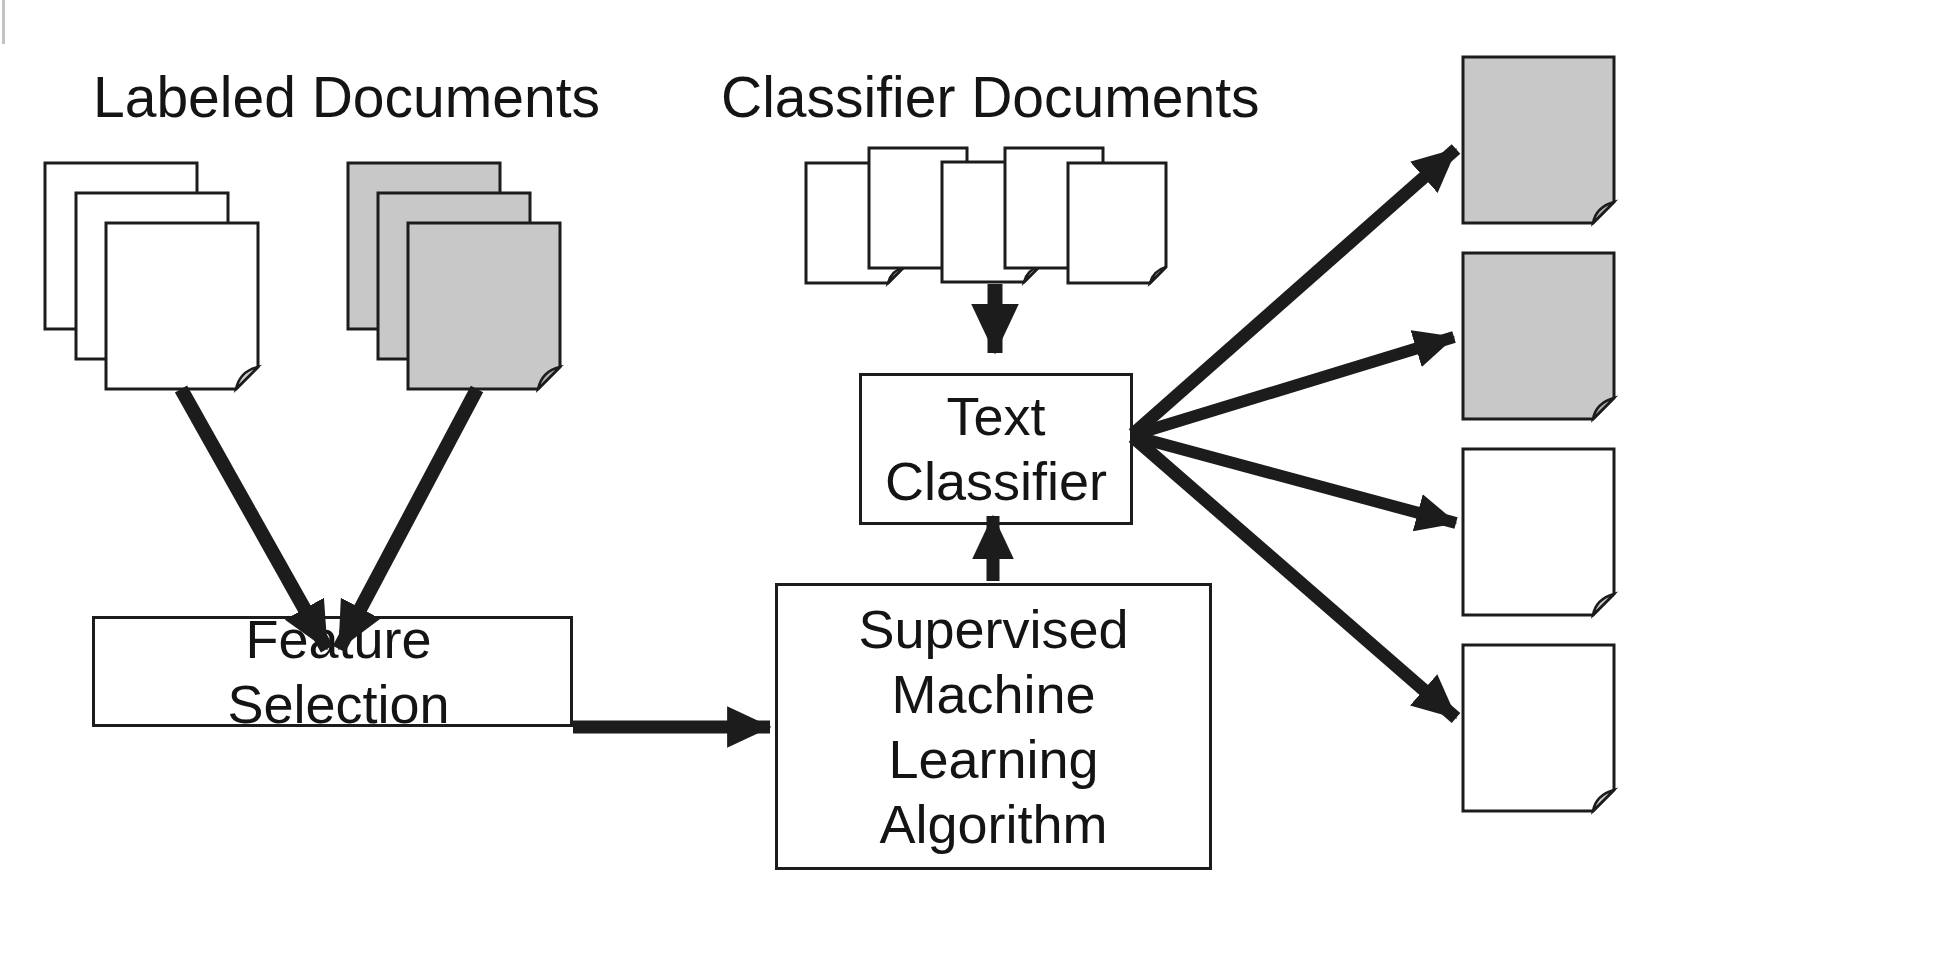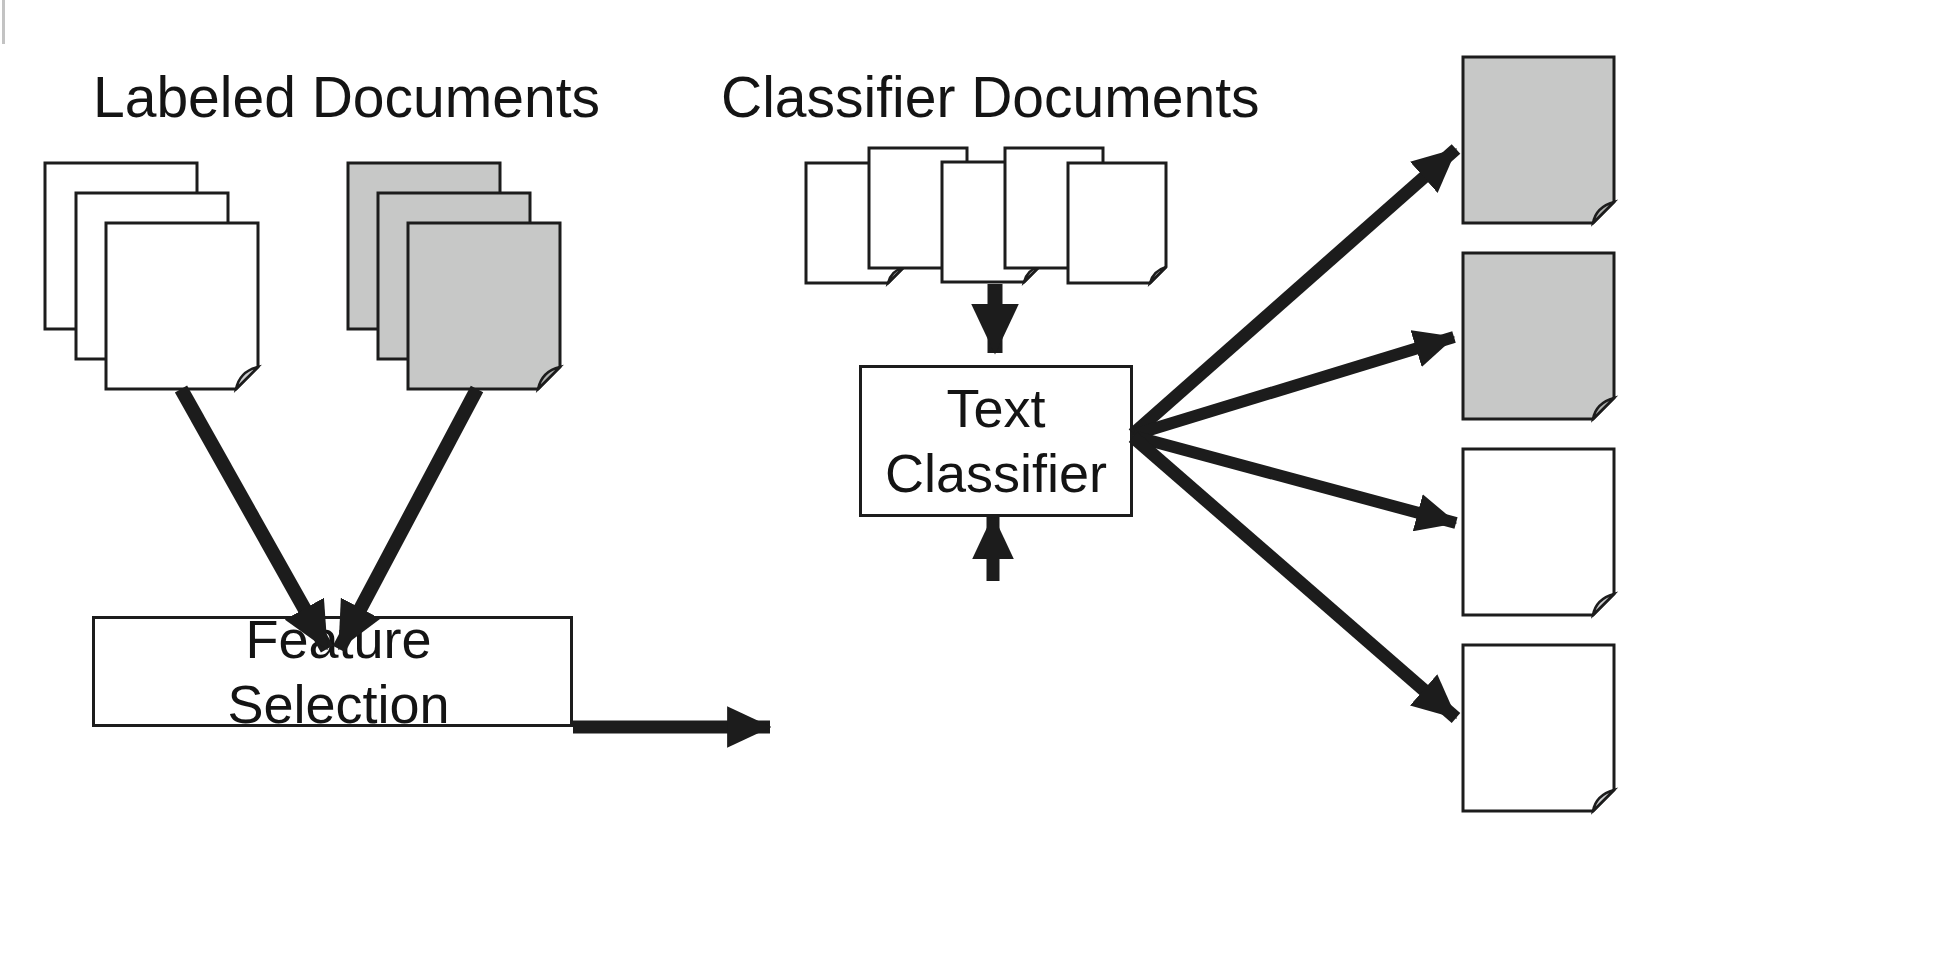--- a/index.html
+++ b/index.html
@@ -22,34 +22,38 @@
   }
   .node-box{
     position:absolute;z-index:2;box-sizing:border-box;
     border:3px solid #1c1c1c;background:#ffffff;
     display:flex;align-items:center;justify-content:center;
     text-align:center;font-size:54px;line-height:65px;color:#141414;
     white-space:pre-line;
   }
   #box-feature{left:92px;top:616px;width:481px;height:111px;padding-left:12px;}
   #box-sml{left:775px;top:583px;width:437px;height:287px;}
-  #box-classifier{left:859px;top:365px;width:274px;height:152px;}
+  #box-classifier{left:859px;top:373px;width:274px;height:152px;}
   #heading-labeled{left:57px;top:66px;margin-left:36px;}
   #heading-unlabeled{left:721px;top:66px;}
 </style>
 </head>
 <body>
 
 <div id="stage">
 
   <div id="heading-labeled" class="heading">Labeled Documents</div>
   <div id="heading-unlabeled" class="heading">Classifier Documents</div>
 
   <div id="box-feature" class="node-box">Feature
 Selection</div>
+  <div id="box-sml" class="node-box">Supervised
+Machine
+Learning
+Algorithm</div>
   <div id="box-classifier" class="node-box">Text
 Classifier</div>
 
   <svg id="diagram-svg" width="1948" height="970" viewBox="0 0 1948 970">
     <defs>
       <marker id="ah" markerUnits="strokeWidth" markerWidth="3.4" markerHeight="3.2" viewBox="0 0 3.4 3.2" refX="3.3" refY="1.6" orient="auto">
         <path d="M0,0 L3.4,1.6 L0,3.2 Z"></path>
       </marker>
     </defs>
 

